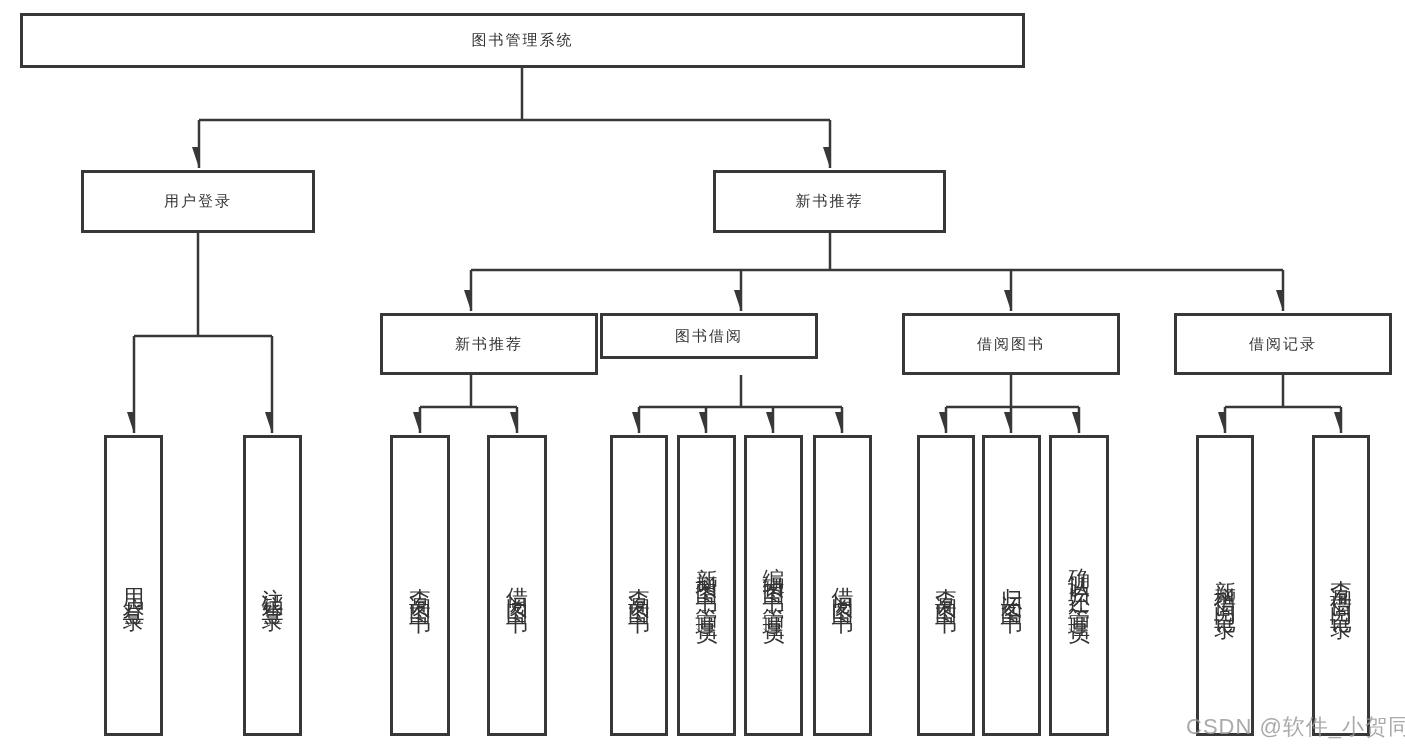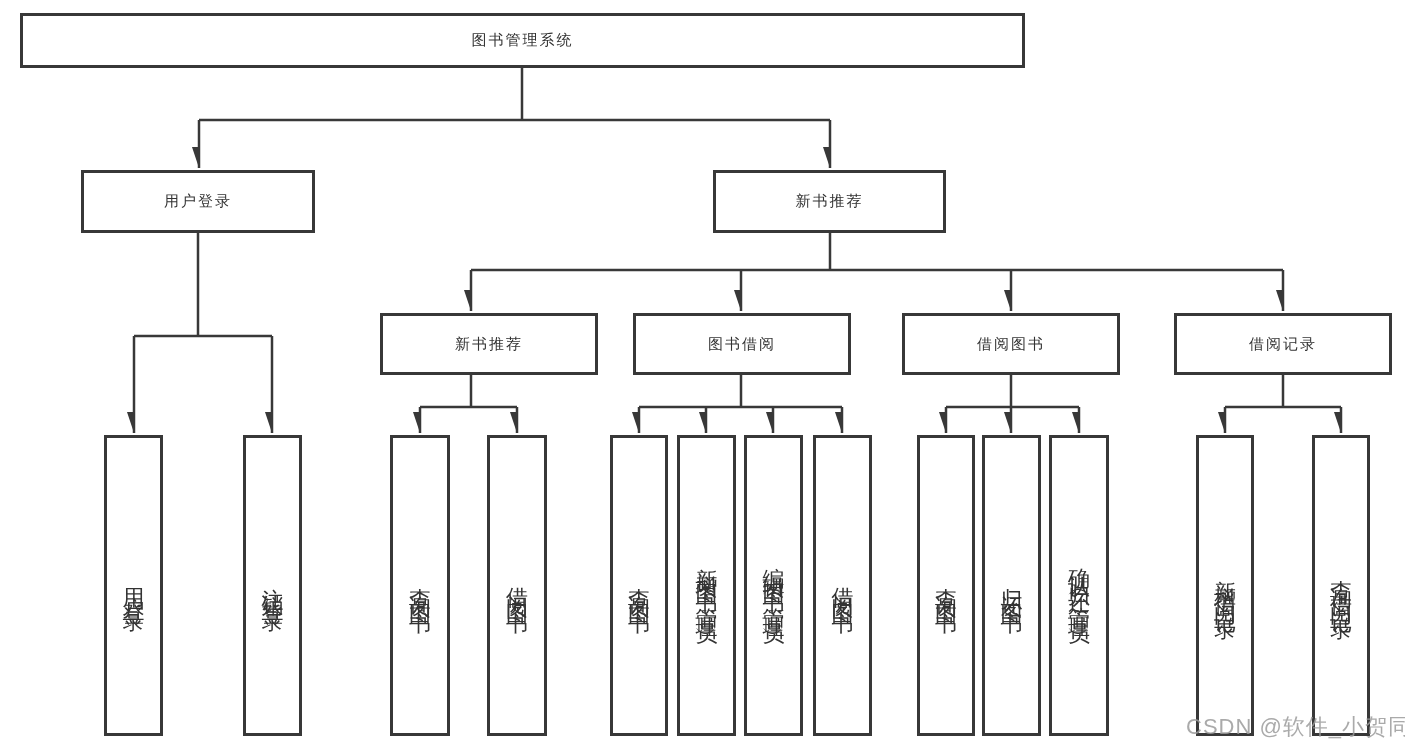--- a/index.html
+++ b/index.html
@@ -97,21 +97,21 @@
       <line x1="1341" y1="407" x2="1341" y2="433" marker-end="url(#arrow)"></line>
     </g>
   </svg>
 
   <div class="node" style="left:20px; top:13px; width:1005px; height:55px;">图书管理系统</div>
 
   <div class="node" style="left:81px; top:170px; width:234px; height:63px;">用户登录</div>
   <div class="node" style="left:713px; top:170px; width:233px; height:63px;">新书推荐</div>
 
   <div class="node" style="left:380px; top:313px; width:218px; height:62px;">新书推荐</div>
-  <div class="node" style="left:633px; top:313px; width:218px; height:62px;">图书借阅</div>
+  <div class="node" style="left:600px; top:313px; width:218px; height:46px;">图书借阅</div>
   <div class="node" style="left:902px; top:313px; width:218px; height:62px;">借阅图书</div>
   <div class="node" style="left:1174px; top:313px; width:218px; height:62px;">借阅记录</div>
 
   <div class="node node-v" style="left:104px; top:435px; width:59px; height:301px;">用户登录</div>
   <div class="node node-v" style="left:243px; top:435px; width:59px; height:301px;">注销登录</div>
 
   <div class="node node-v" style="left:390px; top:435px; width:60px; height:301px;">查询图书</div>
   <div class="node node-v" style="left:487px; top:435px; width:60px; height:301px;">借阅图书</div>
 
   <div class="node node-v" style="left:610px; top:435px; width:58px; height:301px;">查询图书</div>

